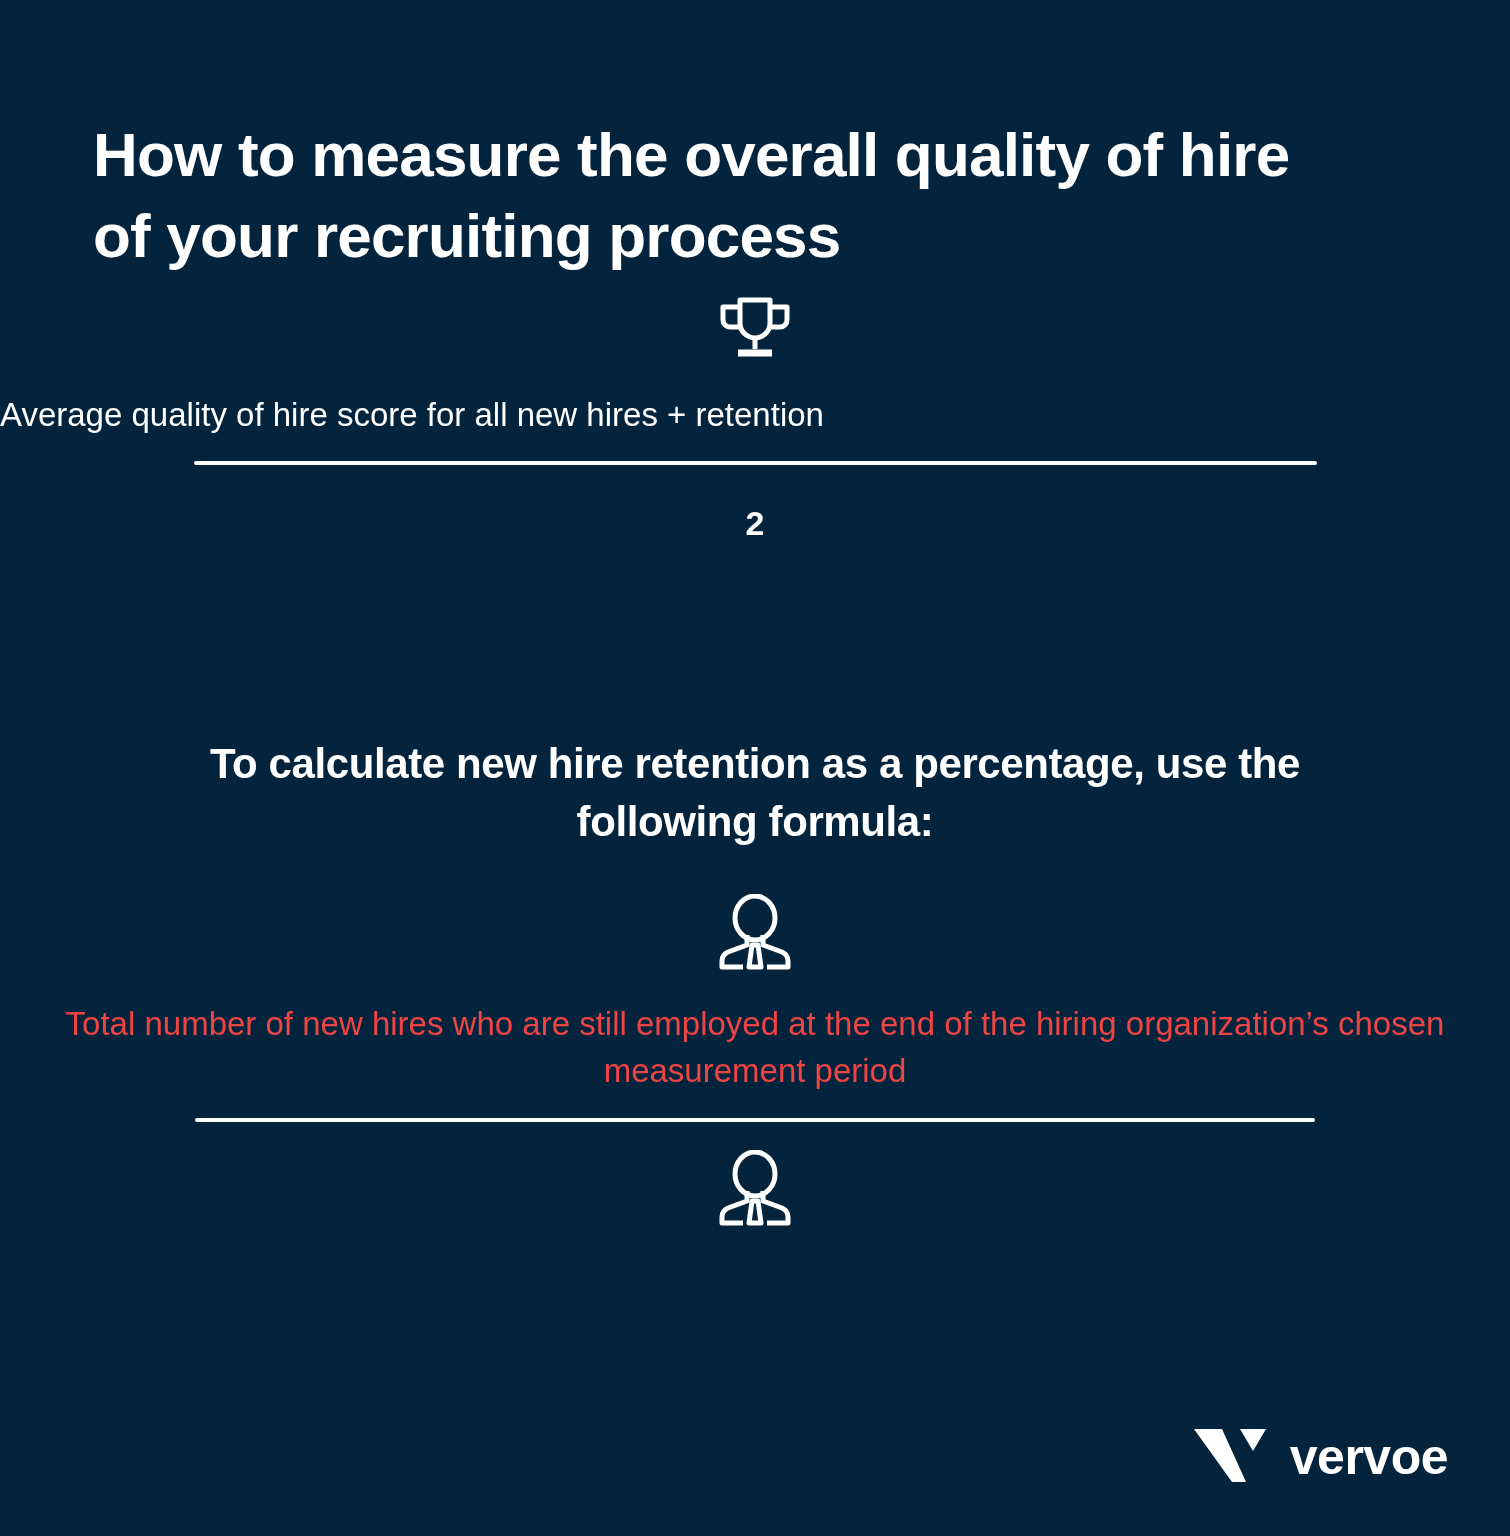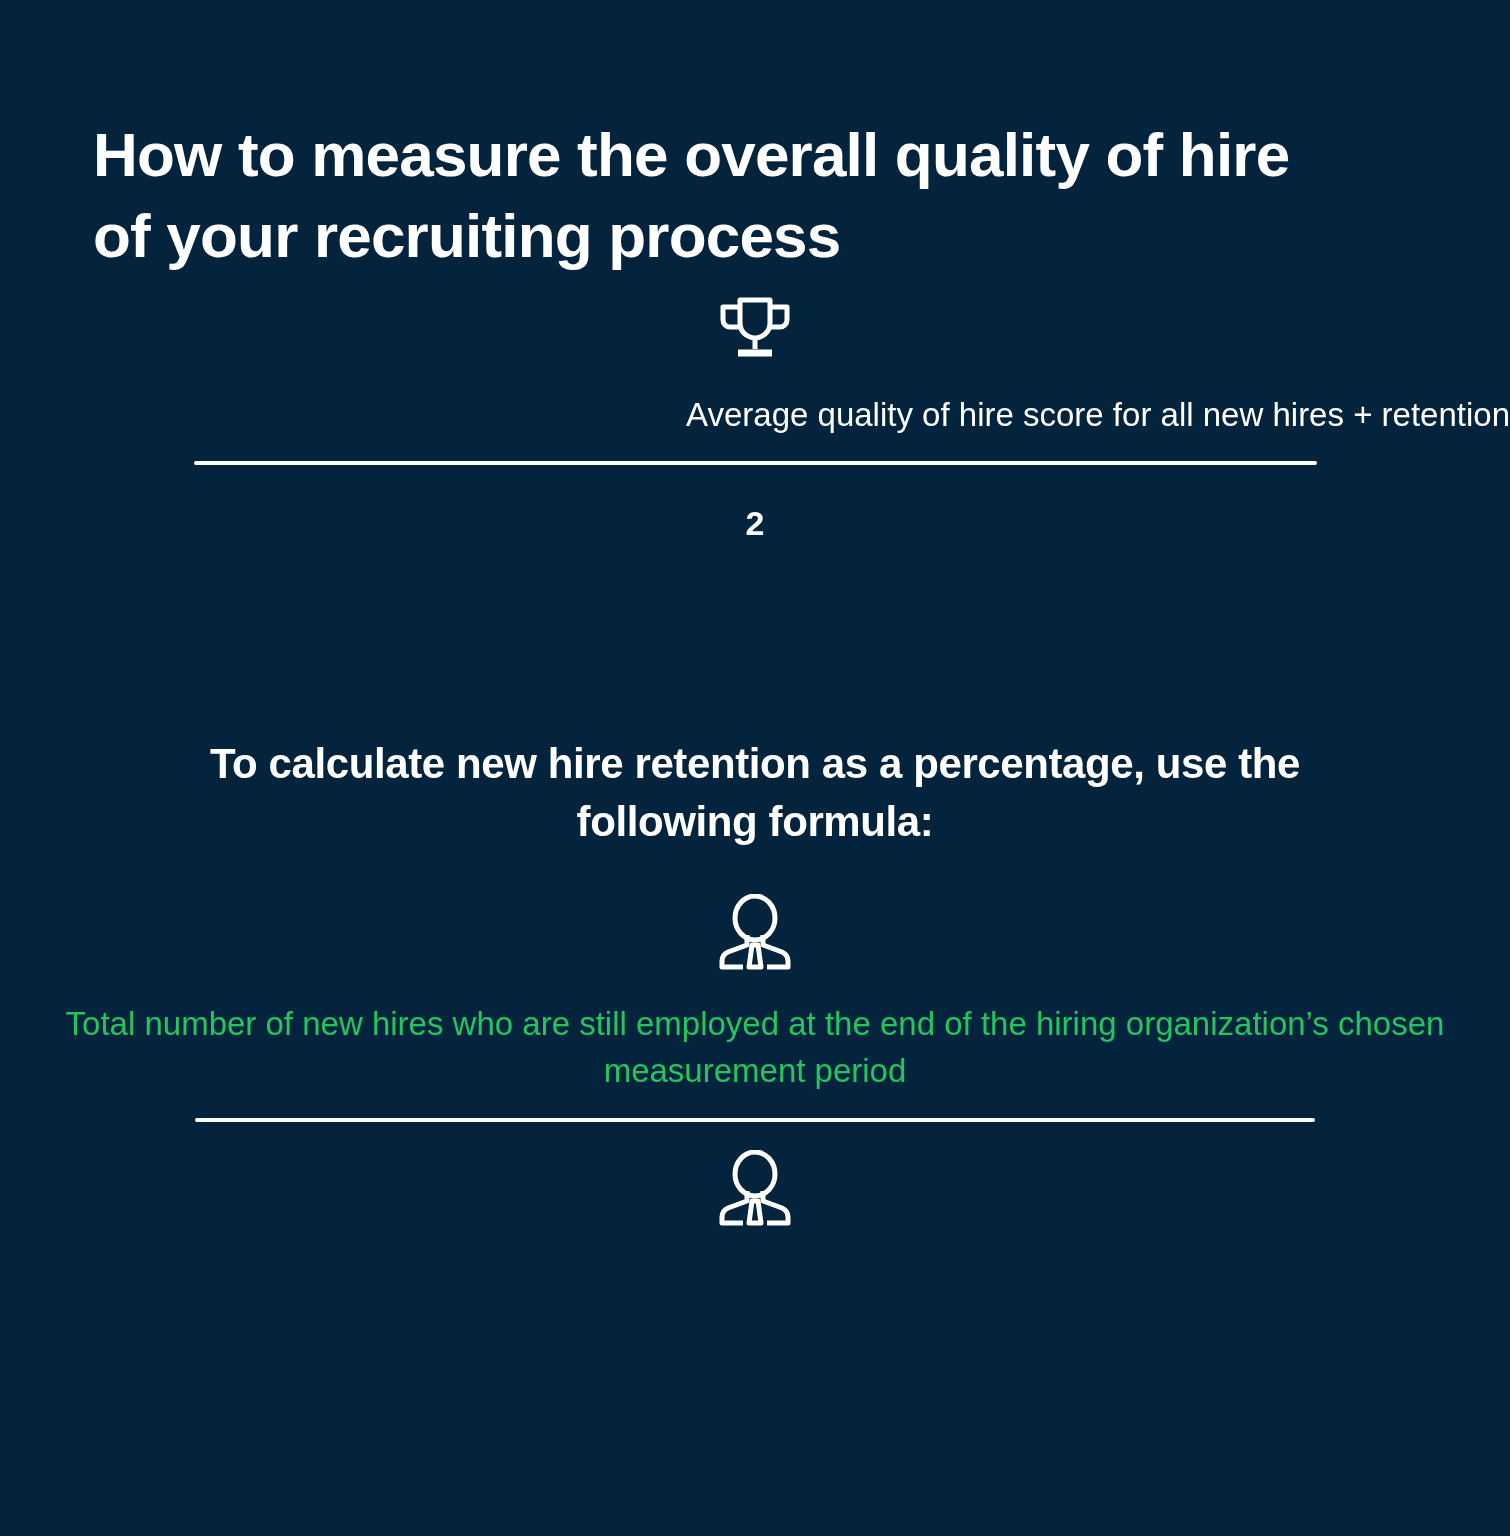--- a/index.html
+++ b/index.html
@@ -52,21 +52,21 @@
     display: flex;
     justify-content: center;
     align-items: flex-end;
   }
 
   .trophy-icon { display:block; }
   .person-icon { display:block; }
 
   .numerator-text {
     margin-top: 32px;
-    text-align: right;
+    text-align: left;
     font-size: 33px;
     font-weight: 400;
     line-height: 1.42;
     letter-spacing: 0px;
     color: #ffffff;
   }
 
   .divider {
     margin: 22px auto 0 auto;
     width: 1123px;
@@ -106,21 +106,21 @@
     width: 1510px;
   }
 
   .body-text {
     margin-top: 30px;
     text-align: center;
     font-size: 33px;
     font-weight: 400;
     line-height: 1.43;
     letter-spacing: 0px;
-    color: #22c55e;
+    color: #ef4444;
   }
 
   .divider-two {
     margin: 24px auto 0 auto;
     width: 1120px;
     height: 4px;
     background: #ffffff;
     border-radius: 2px;
   }
 
@@ -206,14 +206,23 @@
       <svg class="person-icon" width="78" height="76" viewBox="0 0 78 76" fill="none" stroke="#ffffff" stroke-width="5">
         <ellipse cx="39" cy="24" rx="20" ry="22"></ellipse>
         <path d="M31 41 V51 L12 58 A10 10 0 0 0 6 67 V73 H27" stroke-linejoin="round"></path>
         <path d="M47 41 V51 L66 58 A10 10 0 0 1 72 67 V73 H51" stroke-linejoin="round"></path>
         <path d="M36 51 H42 L45 73 H33 Z" stroke-linejoin="round"></path>
       </svg>
     </div>
 
   </div>
 
+  <div class="logo">
+    <svg class="logo-mark" width="76" height="62" viewBox="0 0 76 62">
+
+      <path d="M2 3 H30 L54 56 L40 56 Z" fill="#ffffff"></path>
+
+      <path d="M48 3 H74 L61 25 Z" fill="#ffffff"></path>
+    </svg>
+    <span class="logo-word">vervoe</span>
+  </div>
 
 </div>
 
 </body></html>

